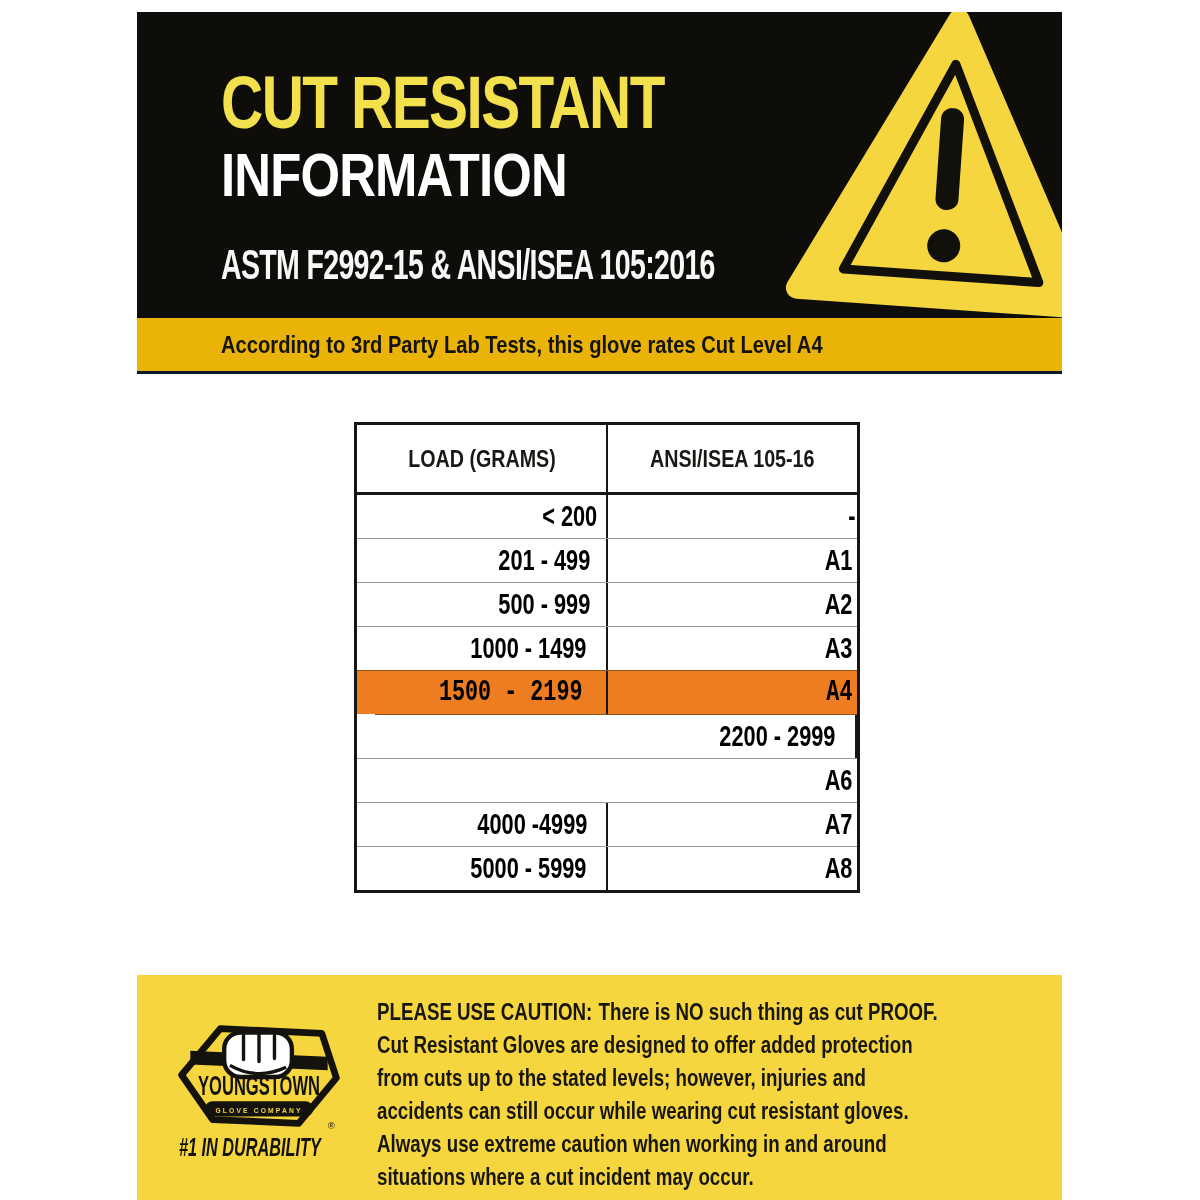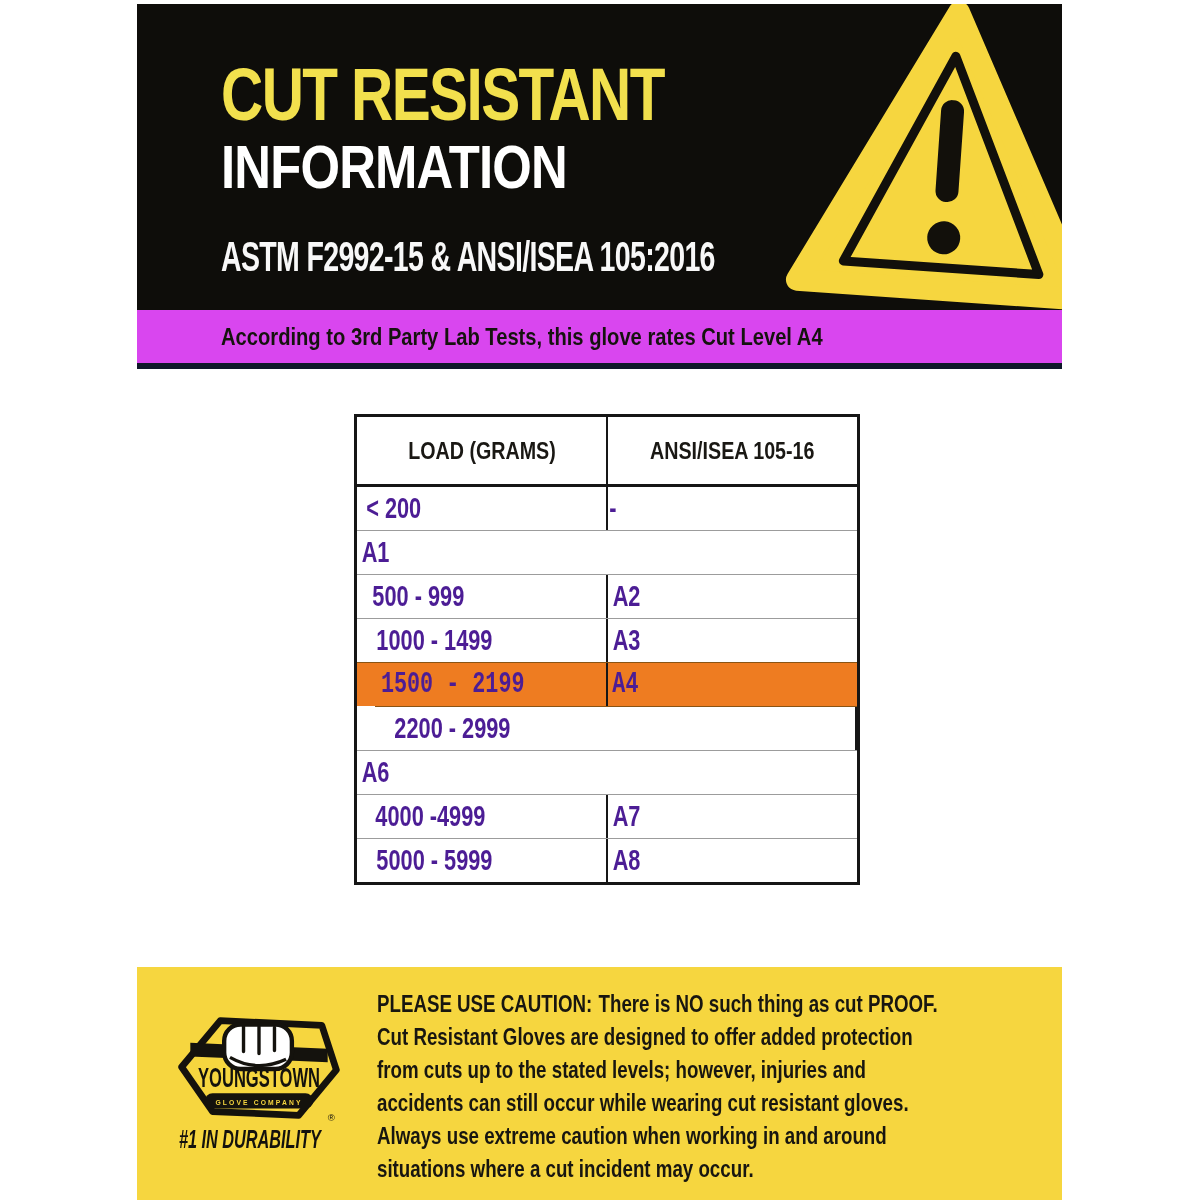--- a/index.html
+++ b/index.html
@@ -1,46 +1,46 @@
 <!DOCTYPE html>
 <html><head>
 <meta charset="utf-8">
 <style>
   html,body{margin:0;padding:0;}
   body{
     width:1200px;height:1200px;background:#ffffff;position:relative;overflow:hidden;
     font-family:"Liberation Sans","DejaVu Sans",sans-serif;
   }
-  .label{position:absolute;left:137px;top:4px;width:925px;height:972px;}
+  .label{position:absolute;left:137px;top:12px;width:925px;height:972px;}
 
   
   .hdr{position:absolute;left:0;top:0;width:100%;height:306px;background:#0e0d0a;overflow:hidden;}
   .t1{position:absolute;left:84px;top:54px;font-size:74px;line-height:1;font-weight:bold;
       color:#f2e04d;letter-spacing:-2px;white-space:nowrap;transform:scaleX(.79);transform-origin:0 0;}
   .t2{position:absolute;left:84px;top:132px;font-size:62px;line-height:1;font-weight:bold;
       color:#ffffff;letter-spacing:-1px;white-space:nowrap;transform:scaleX(.82);transform-origin:0 0;}
   .sub{position:absolute;left:84px;top:232px;font-size:42px;line-height:1;font-weight:bold;
       color:#f8f8f8;letter-spacing:-1px;white-space:nowrap;transform:scaleX(.68);transform-origin:0 0;}
   .warn{position:absolute;right:-57px;top:-4px;width:340px;height:310px;transform:rotate(4deg);}
 
   
-  .banner{position:absolute;left:0;top:306px;width:100%;height:53px;background:#d946ef;
-      border-bottom:6px solid #0f172a;box-sizing:content-box;}
+  .banner{position:absolute;left:0;top:306px;width:100%;height:53px;background:#eab308;
+      border-bottom:3px solid #0f172a;box-sizing:content-box;}
   .banner-text{position:absolute;left:84px;top:0;line-height:53px;font-size:24px;font-weight:bold;
       color:#15130e;white-space:nowrap;transform:scaleX(.84);transform-origin:0 0;}
 
   
   .tbl{position:absolute;left:217px;top:410px;width:500px;border:3px solid #161616;background:#ffffff;}
   .th-row{display:flex;height:67px;border-bottom:3px solid #161616;}
   .th{flex:1;display:flex;align-items:center;justify-content:center;
       font-size:26px;font-weight:bold;color:#1a1814;}
   .tr{display:flex;height:43px;}
   .tr + .tr{border-top:1px solid #9c9c9c;}
-  .td{flex:1;display:flex;align-items:center;justify-content:flex-start;
-      font-size:29px;font-weight:bold;color:#4c1d95;}
+  .td{flex:1;display:flex;align-items:center;justify-content:flex-end;
+      font-size:29px;font-weight:bold;color:#000000;}
   .c1{border-right:2px solid #161616;}
   .th.c1{border-right:2px solid #161616;}
   .cond{display:inline-block;transform:scaleX(.75);white-space:nowrap;}
   .th .cond{transform:scaleX(.82);font-size:24px;}
   .tr.highlight{background:#ee7c21;border-top:1px solid #8a5414;font-family:Liberation Mono, monospace;}
   .tr.highlight + .tr{border-top:1px solid #8a5414;margin-left:18px;}
 
   
   .bottom{position:absolute;left:0;top:963px;width:100%;height:234px;background:#f6d63f;}
   .logo{position:absolute;left:38px;top:42px;width:168px;height:118px;}
@@ -83,20 +83,23 @@
     </div>
     <div class="tr">
       <div class="td c1">
           <span class="cond">&lt; 200</span>
         </div>
       <div class="td">
           <span class="cond">-</span>
         </div>
     </div>
     <div class="tr">
+      <div class="td c1">
+          <span class="cond">201 - 499</span>
+        </div>
       <div class="td">
           <span class="cond">A1</span>
         </div>
     </div>
     <div class="tr">
       <div class="td c1">
           <span class="cond">500 - 999</span>
         </div>
       <div class="td">
           <span class="cond">A2</span>

